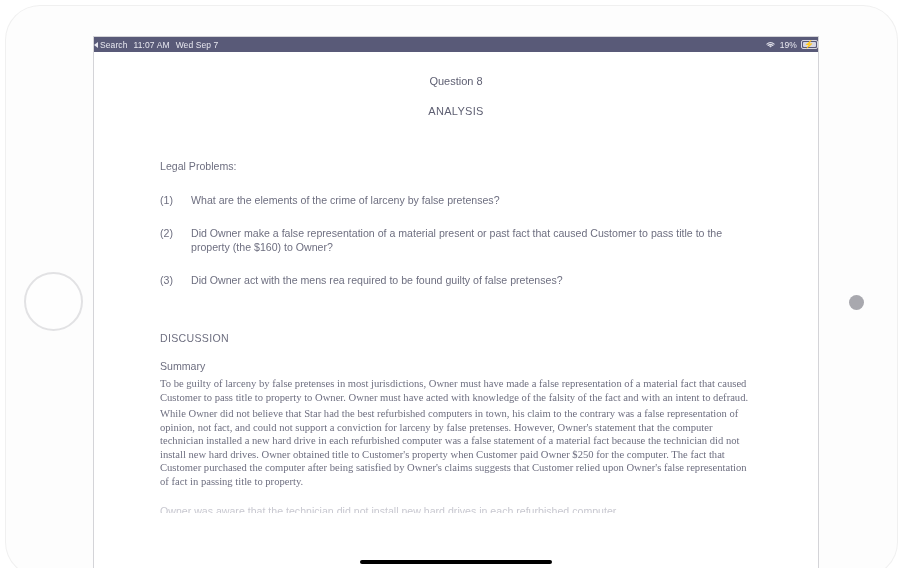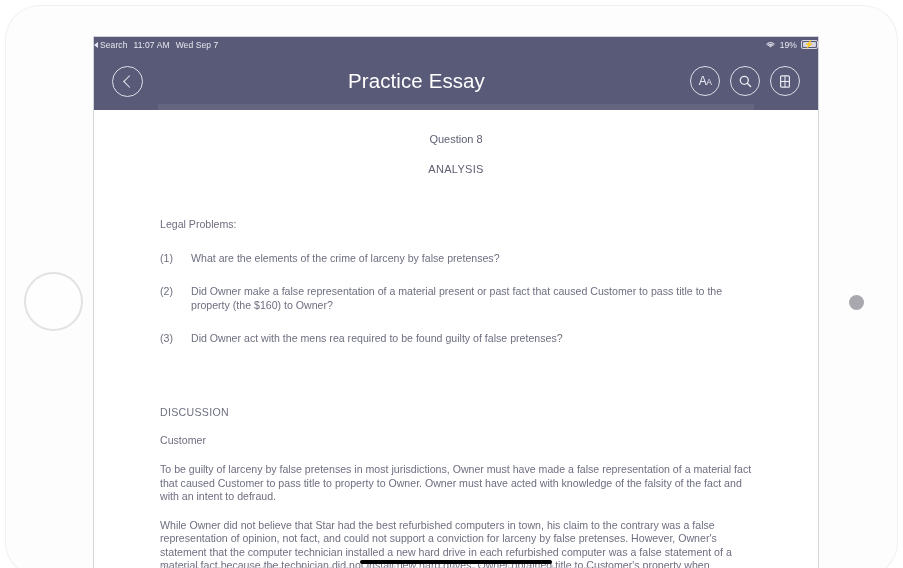--- a/index.html
+++ b/index.html
@@ -175,23 +175,23 @@
   .centered { text-align: center; }
   .q-title { font-size: 11px; color: #5e5f72; margin-top: 4px; }
   .analysis { font-size: 11px; color: #5e5f72; margin-top: 16px; letter-spacing: 0.3px; }
 
   .legal-problems { margin-top: 42px; font-size: 10.6px; }
 
   .numbered { margin-top: 20px; display: flex; }
   .numbered .num { width: 31px; flex: none; }
   .numbered .txt { flex: 1; }
 
-  .section-head { margin-top: 60px; letter-spacing: 0.3px; }
+  .section-head { margin-top: 44px; letter-spacing: 0.3px; }
   .sub-head { margin-top: 15px; }
-  .para { margin-top: 15px; text-align: left; }
+  .para { margin-top: 3px; text-align: left; font-family: Liberation Serif, serif; }
 
   #clipped-line {
     position: absolute;
     left: 66px; right: 66px;
     bottom: -6px;
     color: #c8c8d0;
     font-size: 10.6px;
     white-space: nowrap;
     overflow: hidden;
   }
@@ -239,52 +239,20 @@
           </svg>
         </span>
         <span>19%</span>
         <span class="battery-shell">
           <span class="battery-fill"></span>
           <span class="bolt">⚡</span>
         </span>
       </div>
     </div>
 
-    <div id="toolbar">
-      <div id="toolbar-underlay"></div>
-
-      <div class="circle-btn" id="back-button">
-        <span class="chev-left"></span>
-      </div>
-
-      <div id="toolbar-title">Practice Essay</div>
-
-      <div id="toolbar-actions">
-
-        <div class="circle-btn">
-          <span class="aa-glyph">A<small>A</small></span>
-        </div>
-
-        <div class="circle-btn">
-          <svg width="15" height="15" viewBox="0 0 15 15">
-            <circle cx="6.3" cy="6.3" r="4" stroke="#eaeaf2" stroke-width="1.3" fill="none"></circle>
-            <line x1="9.3" y1="9.3" x2="12.6" y2="12.6" stroke="#eaeaf2" stroke-width="1.4" stroke-linecap="round"></line>
-          </svg>
-        </div>
-
-        <div class="circle-btn">
-          <svg width="14" height="15" viewBox="0 0 14 15">
-            <rect x="2.6" y="1.8" width="8.8" height="11.4" rx="1" stroke="#eaeaf2" stroke-width="1.2" fill="none"></rect>
-            <line x1="7" y1="1.8" x2="7" y2="13.2" stroke="#eaeaf2" stroke-width="1.1"></line>
-            <line x1="2.6" y1="7.5" x2="11.4" y2="7.5" stroke="#eaeaf2" stroke-width="1.1"></line>
-          </svg>
-        </div>
-
-      </div>
-    </div>
 
     <div id="doc">
 
       <div class="centered q-title">Question 8</div>
       <div class="centered analysis">ANALYSIS</div>
 
       <div class="legal-problems">Legal Problems:</div>
 
       <div class="numbered">
         <span class="num">(1)</span>
@@ -295,21 +263,21 @@
         <span class="num">(2)</span>
         <span class="txt">Did Owner make a false representation of a material present or past fact that caused Customer to pass title to the property (the $160) to Owner?</span>
       </div>
 
       <div class="numbered">
         <span class="num">(3)</span>
         <span class="txt">Did Owner act with the mens rea required to be found guilty of false pretenses?</span>
       </div>
 
       <div class="section-head">DISCUSSION</div>
-      <div class="sub-head">Customer</div>
+      <div class="sub-head">Summary</div>
 
       <div class="para">To be guilty of larceny by false pretenses in most jurisdictions, Owner must have made a false representation of a material fact that caused Customer to pass title to property to Owner. Owner must have acted with knowledge of the falsity of the fact and with an intent to defraud.</div>
       <div class="para">While Owner did not believe that Star had the best refurbished computers in town, his claim to the contrary was a false representation of opinion, not fact, and could not support a conviction for larceny by false pretenses. However, Owner's statement that the computer technician installed a new hard drive in each refurbished computer was a false statement of a material fact because the technician did not install new hard drives. Owner obtained title to Customer's property when Customer paid Owner $250 for the computer. The fact that Customer purchased the computer after being satisfied by Owner's claims suggests that Customer relied upon Owner's false representation of fact in passing title to property.</div>
 
       <div id="clipped-line">Owner was aware that the technician did not install new hard drives in each refurbished computer</div>
     </div>
 
     <div id="home-indicator-bar"></div>
 
   </div>

